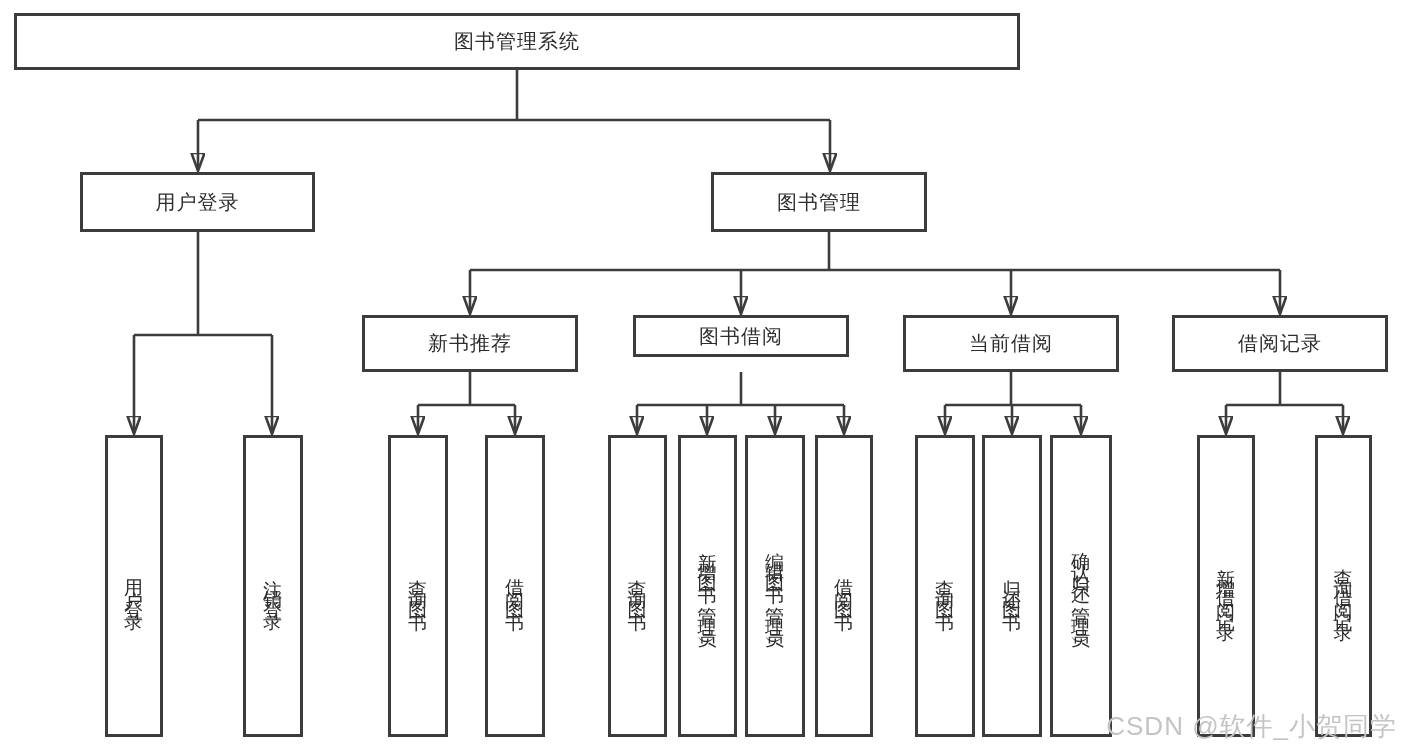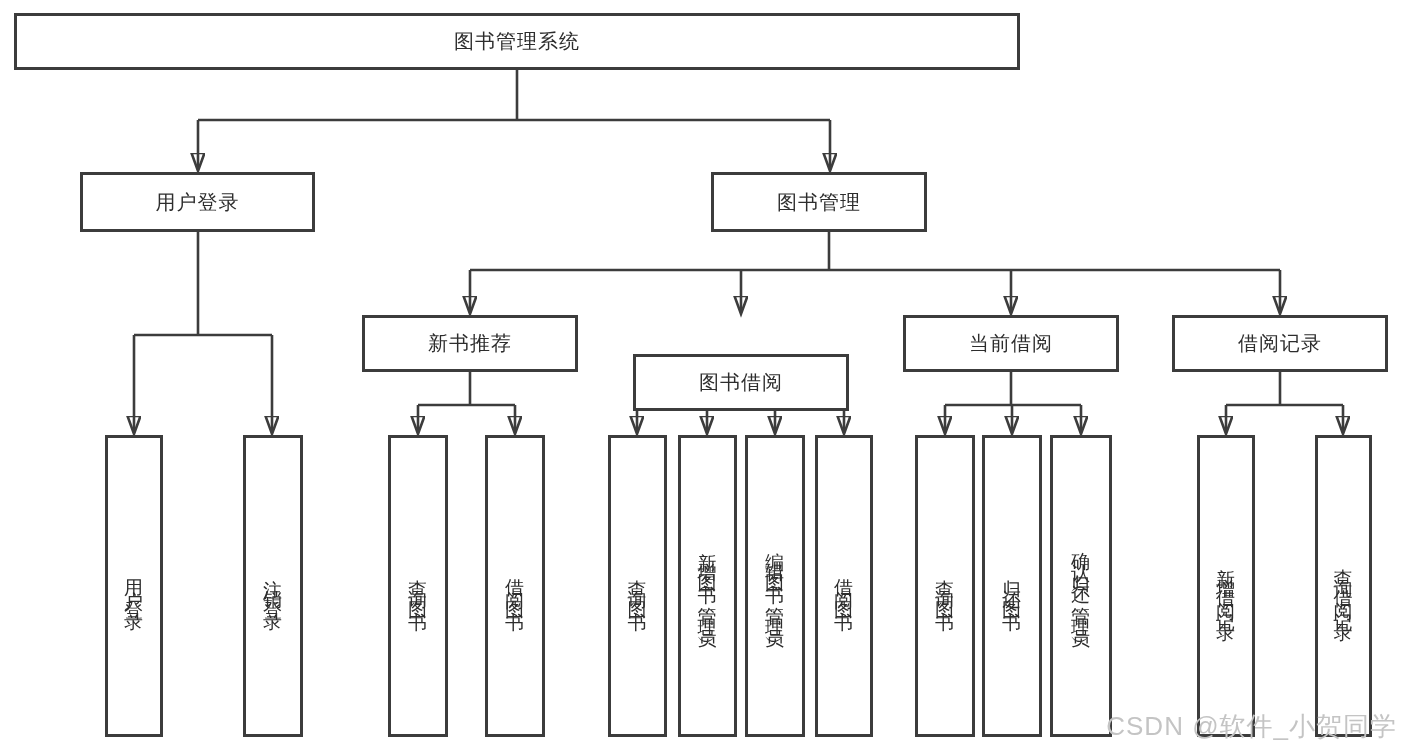--- a/index.html
+++ b/index.html
@@ -18,21 +18,21 @@
     writing-mode:vertical-rl;text-orientation:mixed;
     font-size:19px;letter-spacing:11px;line-height:1;white-space:normal;
   }
   
   #n-root{left:14px;top:13px;width:1006px;height:57px;}
   
   #n-login{left:80px;top:172px;width:235px;height:60px;}
   #n-mgmt{left:711px;top:172px;width:216px;height:60px;}
   
   #n-rec{left:362px;top:315px;width:216px;height:57px;}
-  #n-borrow{left:633px;top:315px;width:216px;height:57px;margin-top:39px;}
+  #n-borrow{left:633px;top:315px;width:216px;height:42px;}
   #n-current{left:903px;top:315px;width:216px;height:57px;}
   #n-records{left:1172px;top:315px;width:216px;height:57px;}
   
   #n-l1{left:105px;top:435px;width:58px;height:302px;}
   #n-l2{left:243px;top:435px;width:60px;height:302px;}
   #n-l3{left:388px;top:435px;width:60px;height:302px;}
   #n-l4{left:485px;top:435px;width:60px;height:302px;}
   #n-l5{left:608px;top:435px;width:59px;height:302px;}
   #n-l6{left:678px;top:435px;width:59px;height:302px;}
   #n-l7{left:745px;top:435px;width:60px;height:302px;}

